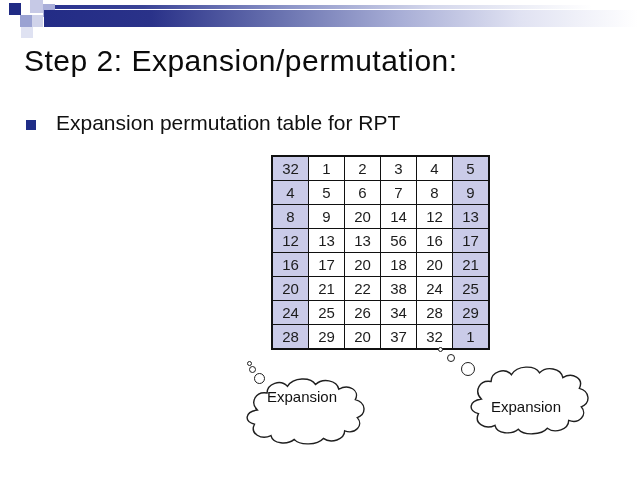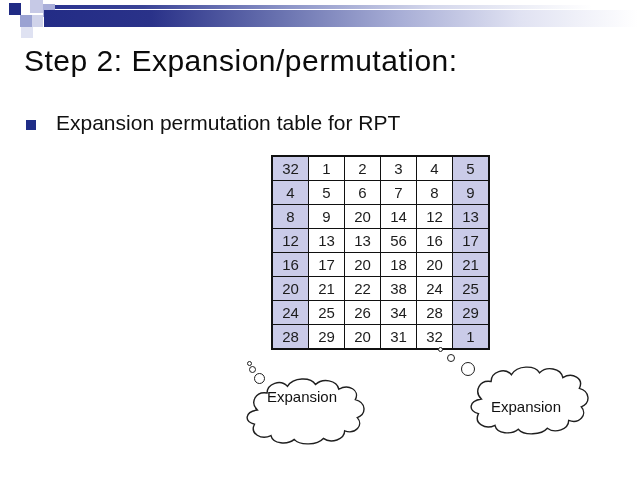--- a/index.html
+++ b/index.html
@@ -153,21 +153,21 @@
       <td>25</td>
       <td>26</td>
       <td>34</td>
       <td>28</td>
       <td>29</td>
     </tr>
     <tr>
       <td>28</td>
       <td>29</td>
       <td>20</td>
-      <td>31</td>
+      <td>37</td>
       <td>32</td>
       <td>1</td>
     </tr>
   </tbody>
     </table>
 
   <div class="trail" style="left:247px; top:361px; width:5px;  height:5px;"></div>
   <div class="trail" style="left:249px; top:366px; width:7px;  height:7px;"></div>
   <div class="trail" style="left:254px; top:373px; width:11px; height:11px;"></div>
 

